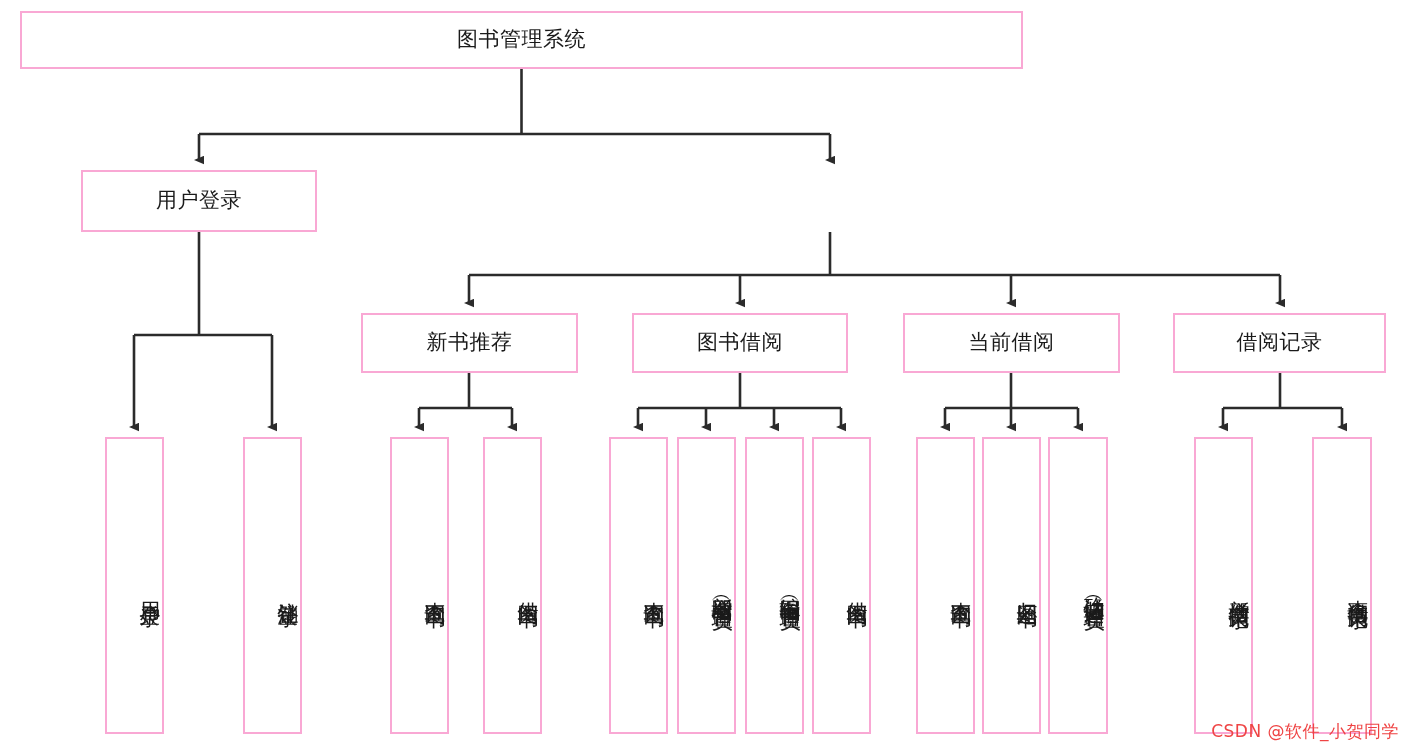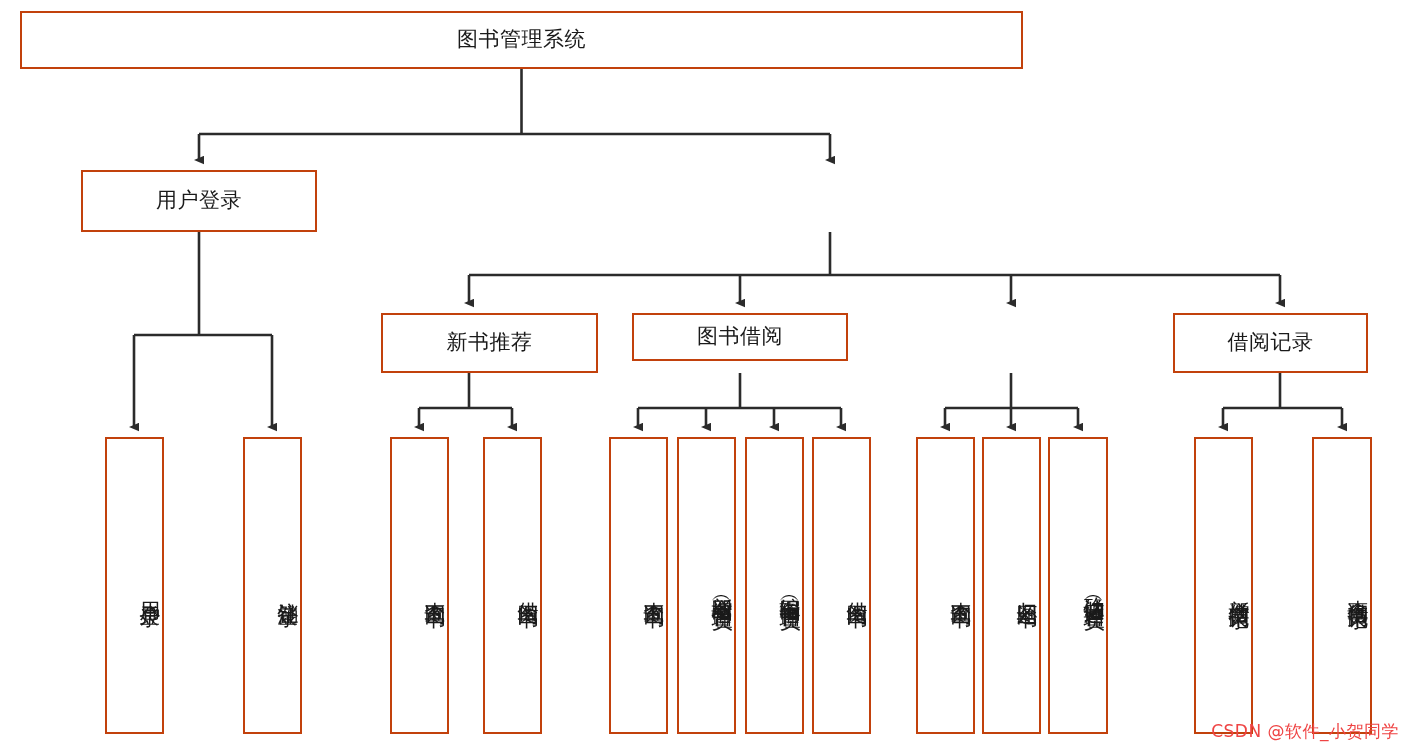--- a/index.html
+++ b/index.html
@@ -22,21 +22,21 @@
     left: 0;
     top: 0;
     width: 1405px;
     height: 747px;
     pointer-events: none;
   }
   .node {
     position: absolute;
     box-sizing: border-box;
     background: #ffffff;
-    border: 2px solid #c2410c;
+    border: 2px solid #f9a8d4;
     display: flex;
     align-items: center;
     justify-content: center;
     color: #1a1a1a;
   }
   .node.horizontal {
     font-size: 21px;
     line-height: 1.2;
     letter-spacing: 0.5px;
   }
@@ -146,27 +146,30 @@
   </svg>
 
   <div class="node horizontal" id="n-root" style="left: 20px; top: 11px; width: 1003px; height: 58px;">
     <span class="label">图书管理系统</span>
   </div>
 
   <div class="node horizontal" id="n-l2-0" style="left: 81px; top: 170px; width: 236px; height: 62px;">
     <span class="label">用户登录</span>
   </div>
 
-  <div class="node horizontal" id="n-l3-0" style="left: 361px; top: 313px; width: 217px; height: 60px; margin-left: 20px;">
+  <div class="node horizontal" id="n-l3-0" style="left: 361px; top: 313px; width: 217px; height: 60px;">
     <span class="label">新书推荐</span>
   </div>
-  <div class="node horizontal" id="n-l3-1" style="left: 632px; top: 313px; width: 216px; height: 48px;">
+  <div class="node horizontal" id="n-l3-1" style="left: 632px; top: 313px; width: 216px; height: 60px;">
     <span class="label">图书借阅</span>
   </div>
-  <div class="node horizontal" id="n-l3-3" style="left: 1173px; top: 313px; width: 195px; height: 60px;">
+  <div class="node horizontal" id="n-l3-2" style="left: 903px; top: 313px; width: 217px; height: 60px;">
+    <span class="label">当前借阅</span>
+  </div>
+  <div class="node horizontal" id="n-l3-3" style="left: 1173px; top: 313px; width: 213px; height: 60px;">
     <span class="label">借阅记录</span>
   </div>
 
   <div class="node vertical" id="n-leaf-0" style="left: 105px; top: 437px; width: 59px; height: 297px;">
     <span class="label">用户登录</span>
   </div>
   <div class="node vertical" id="n-leaf-1" style="left: 243px; top: 437px; width: 59px; height: 297px;">
     <span class="label">注销登录</span>
   </div>
   <div class="node vertical" id="n-leaf-2" style="left: 390px; top: 437px; width: 59px; height: 297px;">

